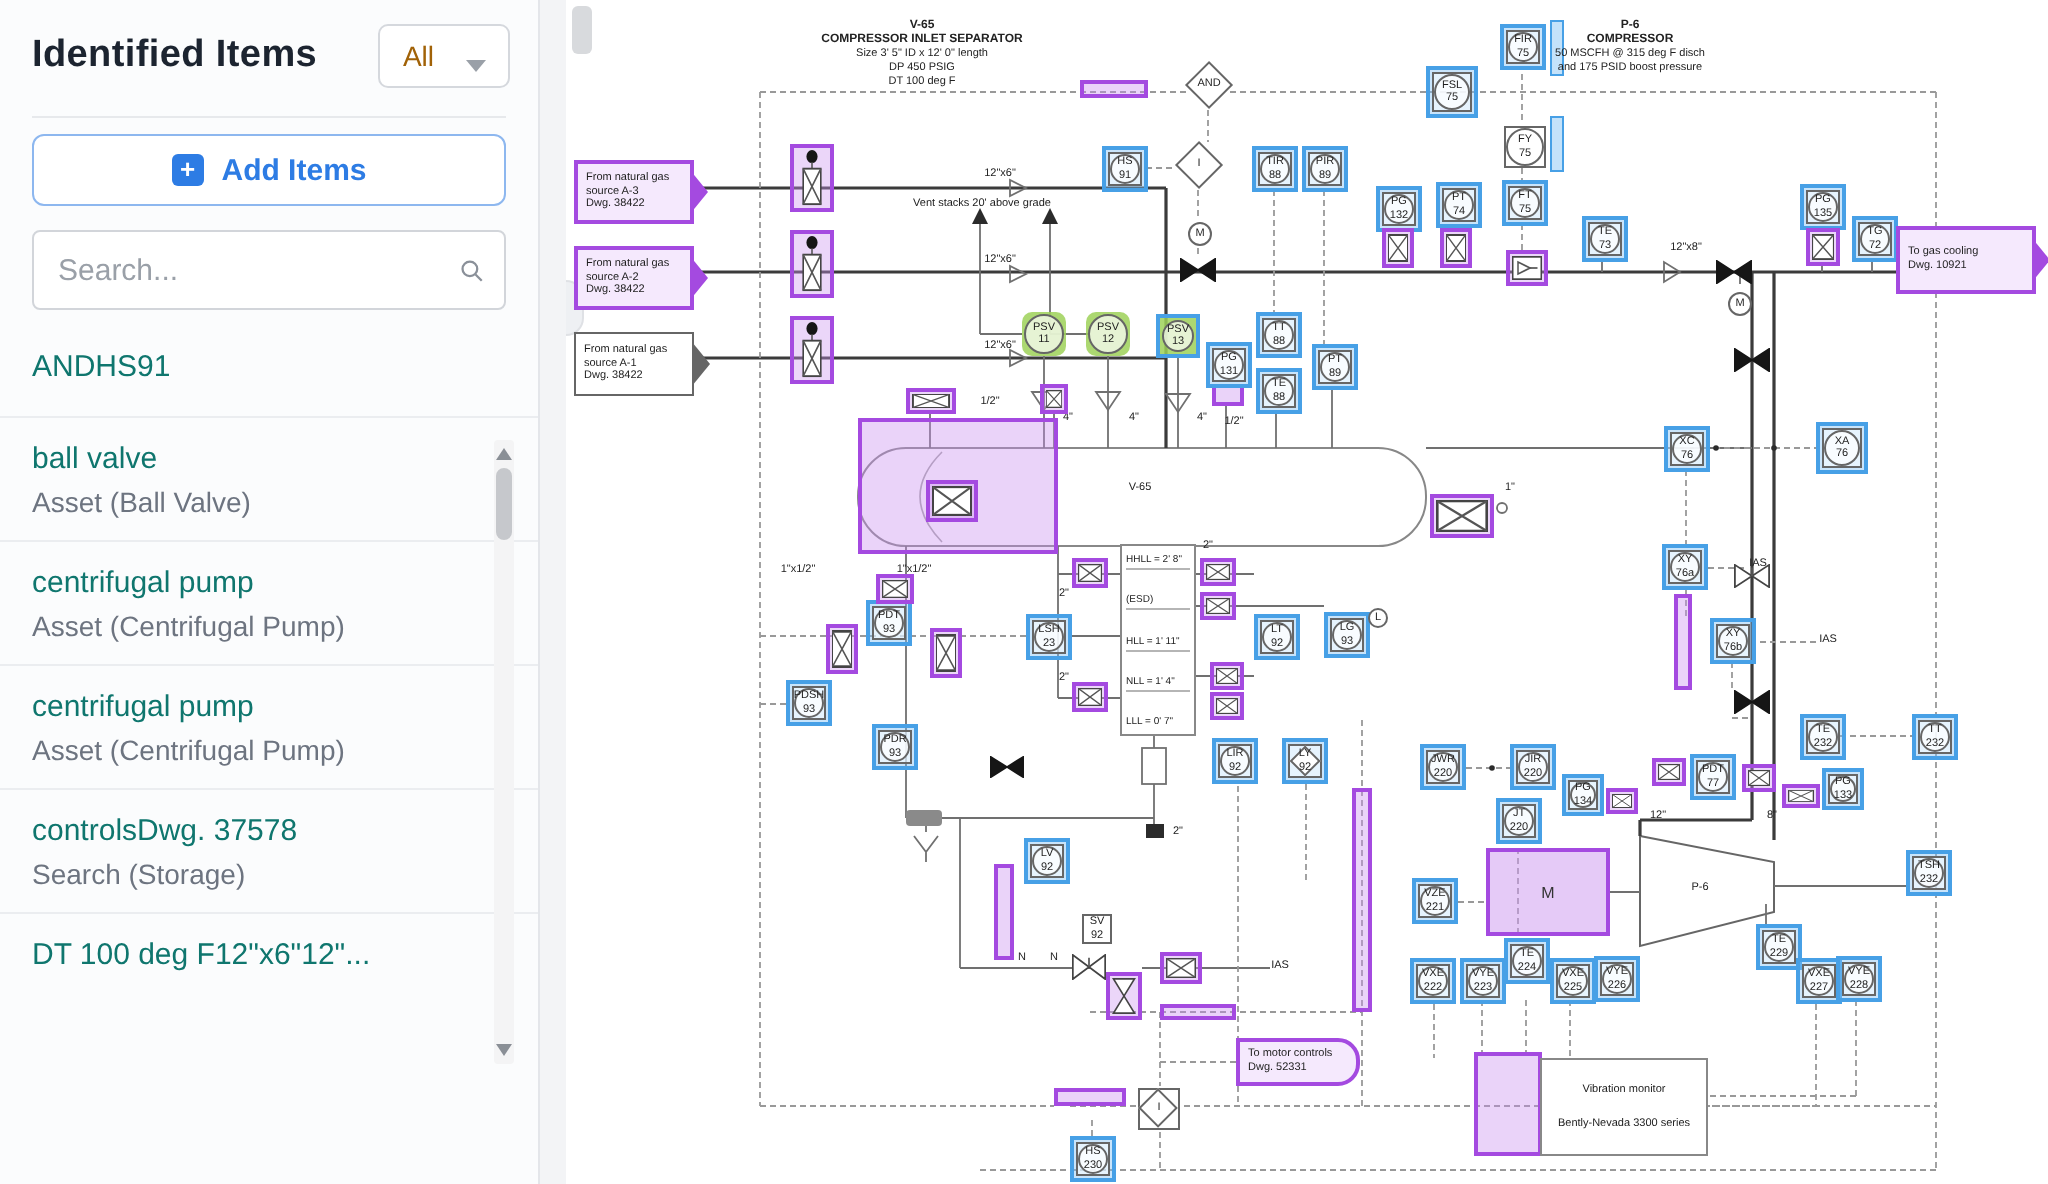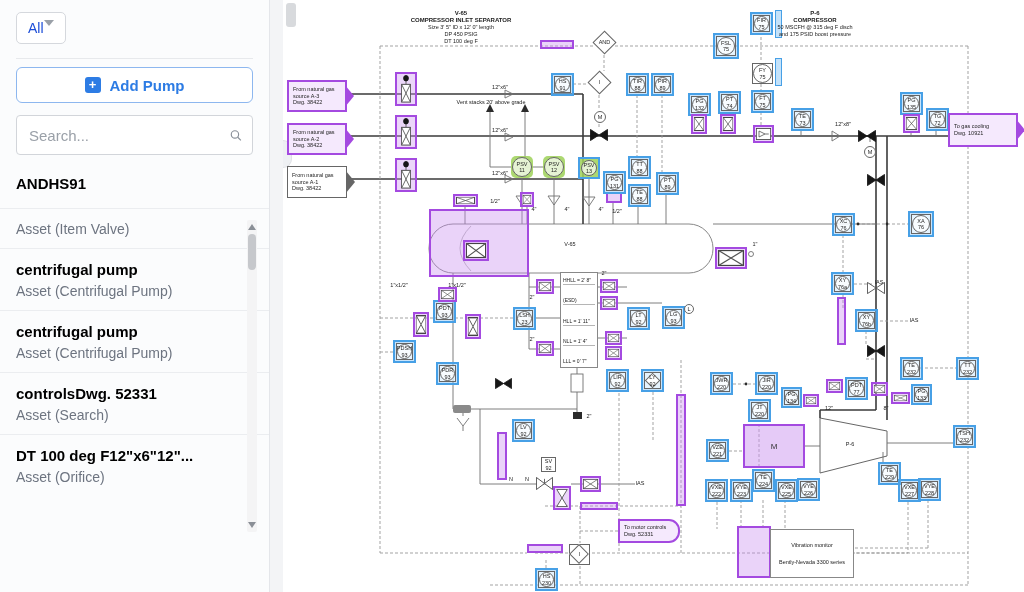--- a/index.html
+++ b/index.html
@@ -4,42 +4,42 @@
 <style>
   html,body{margin:0;padding:0}
   body{width:1024px;height:592px;position:relative;overflow:hidden;background:#fff;
        font-family:"Liberation Sans",sans-serif;}
   
   .sidebar{position:absolute;left:0;top:0;width:270px;height:592px;background:#fbfcfd;
            border-right:1px solid #e4e6ea;box-sizing:border-box;z-index:5}
   .sstrip{position:absolute;left:270px;top:0;width:13px;height:592px;background:#f3f4f6;z-index:4}
   .shead{display:flex;align-items:center;justify-content:space-between;padding:12px 14px 10px 16px}
   .stitle{font-size:19px;font-weight:bold;color:#1c2430;letter-spacing:.2px}
-  .sdrop{display:flex;align-items:flex-start;border:1px solid #d5d8dd;border-radius:5px;
-         padding:7px 11px;font-size:14px;color:#1d4ed8;background:#fff;cursor:pointer}
+  .sdrop{display:flex;align-items:flex-end;gap:16px;border:1px solid #d5d8dd;border-radius:5px;
+         padding:7px 11px;font-size:14px;color:#a16207;background:#fff;cursor:pointer}
   .caret{width:0;height:0;border-left:5px solid transparent;border-right:5px solid transparent;
          border-top:6px solid #9aa0a8}
   .sdivider{height:1px;background:#e7e9ec;margin:4px 16px 0}
   .srow{display:flex;align-items:center;justify-content:space-between;padding:18px 16px 12px}
   .slabel{font-size:15px;font-weight:bold;color:#1f2733}
   .switch{width:40px;height:18px;border-radius:9px;background:#abc8f1;position:relative;cursor:pointer}
   .knob{position:absolute;right:-2px;top:-3px;width:24px;height:24px;border-radius:50%;background:#2d7ce4}
   .addbtn{margin:8px 16px 12px;height:36px;border:1px solid #8db7ef;border-radius:6px;background:#fff;
           display:flex;align-items:center;justify-content:center;gap:9px;color:#2d7ce4;
           font-size:15px;font-weight:bold;width:calc(100% - 32px);cursor:pointer;box-sizing:border-box}
   .plus{width:16px;height:16px;border-radius:3px;background:#2d7ce4;color:#fff;font-size:13px;
         line-height:16px;text-align:center;font-weight:bold}
   .sform{margin:4px 16px 8px;height:38px;border:1px solid #d2d5da;border-radius:4px;display:flex;
          align-items:center;padding:0 10px;background:#fff}
   .sform input{border:0;outline:0;flex:1;font-size:15px;color:#3b82f6;background:transparent}
   .sform input::placeholder{color:#9aa0a8}
   .itemlist{margin-top:6px}
   .sitem{padding:12px 26px 11px 16px;border-top:1px solid #ebedf0;cursor:pointer}
   .sitem:first-child{border-top:0}
-  .sname{font-size:15px;font-weight:bold;color:#000000;margin-bottom:5px}
+  .sname{font-size:15px;font-weight:normal;color:#0f766e;margin-bottom:5px}
   .stype{font-size:14px;color:#6d7480}
   .sbar{position:absolute;right:12px;top:220px;width:10px;height:312px;background:#f4f4f5;border-radius:2px}
   .sbar .up,.sbar .dn{position:absolute;left:1px;width:0;height:0;border-left:4px solid transparent;
         border-right:4px solid transparent}
   .sbar .up{top:4px;border-bottom:6px solid #8a8f96}
   .sbar .dn{bottom:4px;border-top:6px solid #8a8f96}
   .sthumb{position:absolute;left:1px;top:14px;width:8px;height:36px;background:#c6c8cc;border-radius:4px}
   
   .canvas{position:absolute;left:283px;top:0;width:741px;height:592px;background:#fff}
   .canvas svg.base{position:absolute;left:0;top:0}
@@ -89,59 +89,60 @@
         justify-content:center;font-size:8px;color:#333}
   
   .dtxt{position:absolute;transform:translateX(-50%);font-size:5.5px;color:#222;white-space:nowrap;z-index:2}
   .dbold{font-weight:bold;font-size:6px}
 </style>
 </head>
 <body>
 
 <div class="sidebar">
   <div class="shead">
+    <span class="stitle">Identified Items</span>
     <div class="sdrop">
       <span>All</span>
       <span class="caret"></span>
     </div>
   </div>
   <div class="sdivider"></div>
   <div class="addbtn">
     <span class="plus">+</span>
-    <span>Add Pump</span>
+    <span>Add Items</span>
   </div>
   <div class="sform">
     <input type="text" placeholder="Search..." style="">
     <svg width="17" height="17" viewBox="0 0 17 17">
       <circle cx="7" cy="7" r="5.2" fill="none" stroke="#8a9099" stroke-width="1.6"></circle>
       <line x1="11" y1="11" x2="15.4" y2="15.4" stroke="#8a9099" stroke-width="1.6"></line>
     </svg>
   </div>
   <div class="itemlist" id="itemlist">
       <div class="sitem">
      <div class="sname">ANDHS91</div>
    </div>
       <div class="sitem">
-     <div class="stype">Asset (Item Valve)</div>
+     <div class="sname">ball valve</div>
+     <div class="stype">Asset (Ball Valve)</div>
    </div>
       <div class="sitem">
      <div class="sname">centrifugal pump</div>
      <div class="stype">Asset (Centrifugal Pump)</div>
    </div>
       <div class="sitem">
      <div class="sname">centrifugal pump</div>
      <div class="stype">Asset (Centrifugal Pump)</div>
    </div>
       <div class="sitem">
-     <div class="sname">controlsDwg. 52331</div>
-     <div class="stype">Asset (Search)</div>
+     <div class="sname">controlsDwg. 37578</div>
+     <div class="stype">Search (Storage)</div>
    </div>
       <div class="sitem">
      <div class="sname">DT 100 deg F12"x6"12"...</div>
-     <div class="stype">Asset (Orifice)</div>
    </div>
     </div>
   <div class="sbar">
     <span class="up"></span>
     <div class="sthumb"></div>
     <span class="dn"></span>
   </div>
 </div>
 <div class="sstrip"></div>
 

